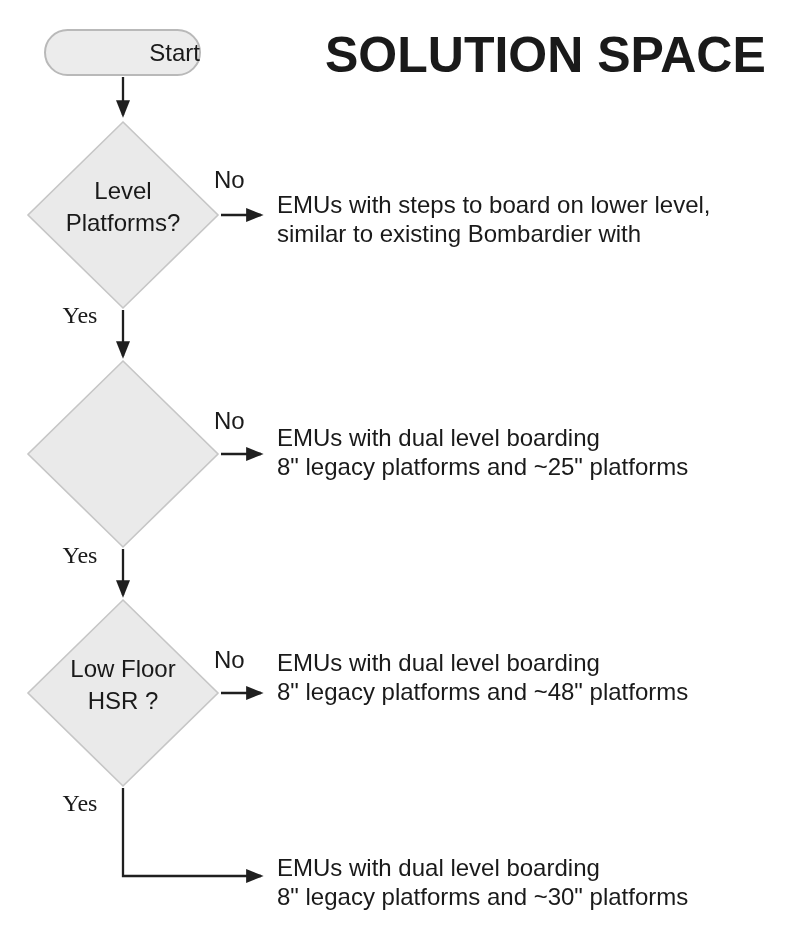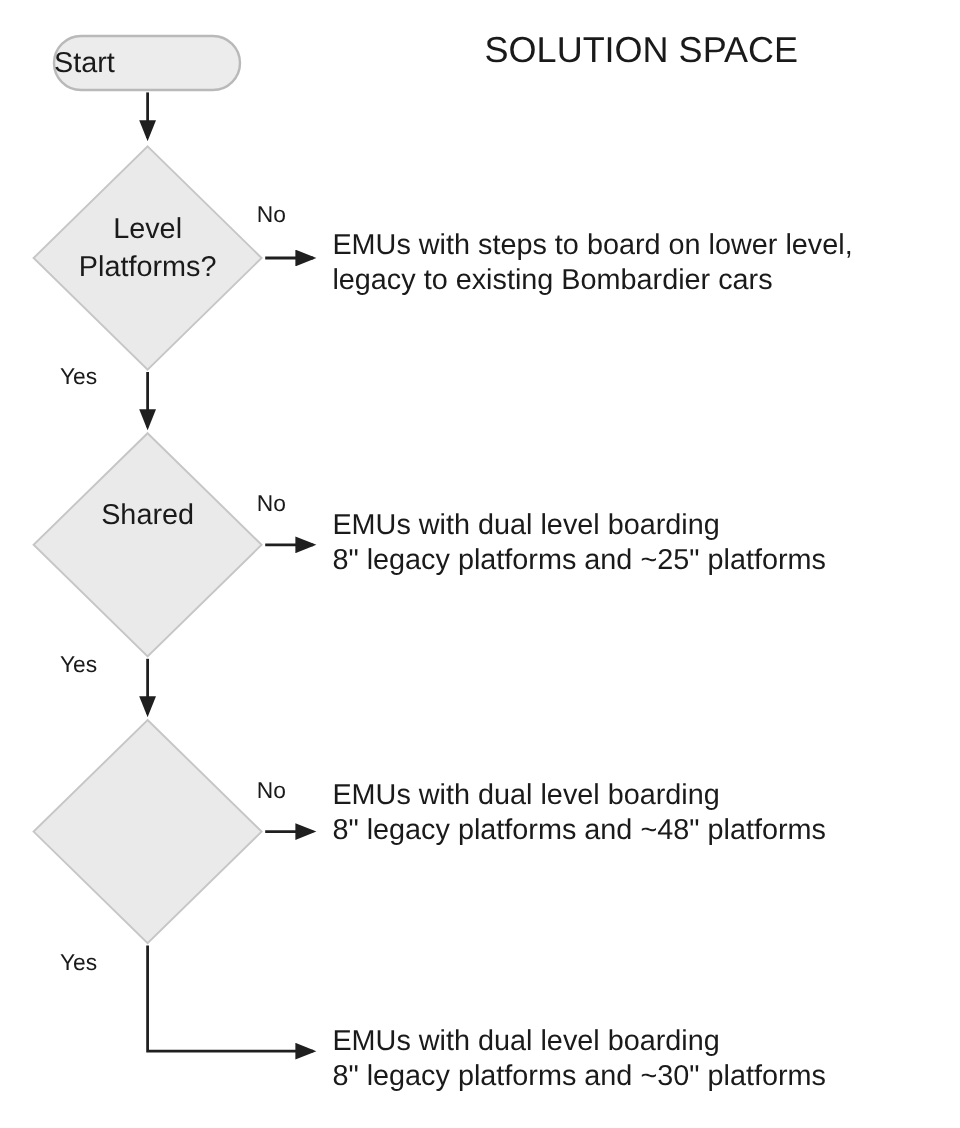--- a/index.html
+++ b/index.html
@@ -32,41 +32,41 @@
   .start-shape { stroke: #b9b9b9; stroke-width: 2; fill: #ececec; }
   .conn {
     fill: none;
     stroke: var(--line);
     stroke-width: 2.3;
     stroke-linejoin: miter;
   }
   .txt { position: absolute; color: var(--text); }
   .title {
     left: 325px; top: 26px; width: 340px;
-    font-size: 30px; font-weight: 400;
-    text-align: right; white-space: nowrap;
+    font-size: 50px; font-weight: 700;
+    text-align: left; white-space: nowrap;
   }
   .start-label {
     left: 45px; top: 30px; width: 155px; height: 45px;
-    line-height: 45px; font-size: 24px; text-align: left;
+    line-height: 45px; font-size: 24px; text-align: right;
   }
   .diamond-label {
     left: 28px; width: 190px;
     font-size: 24px; line-height: 32px;
     text-align: center;
   }
   .diamond-label span { display: block; }
   .dl-1 { top: 175px; }
   .dl-2 { top: 414px; }
   .dl-3 { top: 653px; }
-  .edge-label { font-size: 19px; line-height: 28px; white-space: nowrap; }
+  .edge-label { font-size: 24px; line-height: 28px; white-space: nowrap; }
   .no-1 { left: 214px; top: 166px; }
   .no-2 { left: 214px; top: 407px; }
   .no-3 { left: 214px; top: 646px; }
-  .yes-label { width: 60px; text-align: left; }
+  .yes-label { width: 60px; text-align: center; font-family: Liberation Serif, serif; }
   .yes-1 { left: 50px; top: 301px; }
   .yes-2 { left: 50px; top: 541px; }
   .yes-3 { left: 50px; top: 789px; }
   .outcome {
     left: 277px; width: 520px;
     font-size: 24px; line-height: 29px;
     white-space: nowrap;
   }
   .outcome span { display: block; }
   .oc-1 { top: 190px; }
@@ -108,34 +108,37 @@
 
   <div class="txt title">SOLUTION SPACE</div>
 
   <div class="txt start-label">Start</div>
 
   <div class="txt diamond-label dl-1">
     <span>Level</span>
     <span>Platforms?</span>
   </div>
   <div class="txt diamond-label dl-2">
-    <span>Shared</span>
+  </div>
+  <div class="txt diamond-label dl-3">
+    <span>Low Floor</span>
+    <span>HSR ?</span>
   </div>
 
   <div class="txt edge-label no-1">No</div>
   <div class="txt edge-label no-2">No</div>
   <div class="txt edge-label no-3">No</div>
 
   <div class="txt edge-label yes-label yes-1">Yes</div>
   <div class="txt edge-label yes-label yes-2">Yes</div>
   <div class="txt edge-label yes-label yes-3">Yes</div>
 
   <div class="txt outcome oc-1">
     <span>EMUs with steps to board on lower level,</span>
-    <span>legacy to existing Bombardier cars</span>
+    <span>similar to existing Bombardier with</span>
   </div>
   <div class="txt outcome oc-2">
     <span>EMUs with dual level boarding</span>
     <span>8" legacy platforms and ~25" platforms</span>
   </div>
   <div class="txt outcome oc-3">
     <span>EMUs with dual level boarding</span>
     <span>8" legacy platforms and ~48" platforms</span>
   </div>
   <div class="txt outcome oc-4">

